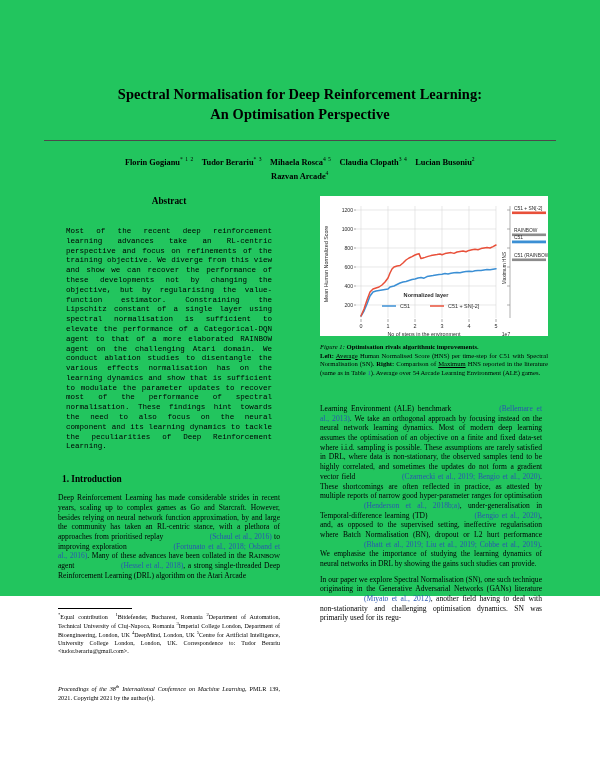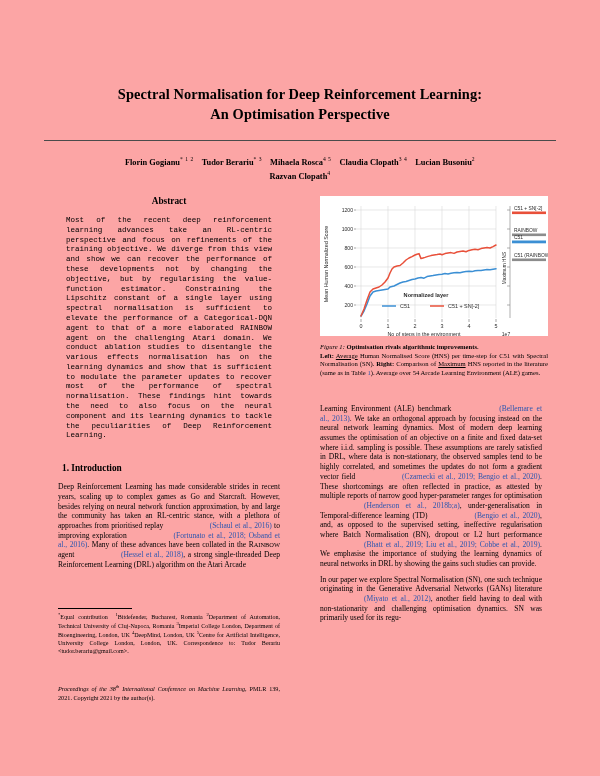--- a/index.html
+++ b/index.html
@@ -10,22 +10,22 @@
   body {
     width: 600px;
     height: 776px;
     overflow: hidden;
     font-family: "Liberation Serif", "DejaVu Serif", serif;
     color: #000000;
   }
   .page {
     position: relative;
     width: 600px;
-    height: 776px;
-    background: #fca5a5;
+    height: 596px;
+    background: #22c55e;
     box-sizing: border-box;
     padding: 0;
   }
 
   
   .title-block {
     padding: 84px 44px 0 44px;
     text-align: center;
   }
   .paper-title {
@@ -82,21 +82,21 @@
   h2.section-head {
     font-size: 9.3px;
     font-weight: bold;
     margin: 0 0 7px 4px;
     text-align: left;
   }
   .abstract-head {
     font-size: 9.3px;
     font-weight: bold;
     text-align: center;
-    margin: 0 0 8px 0;
+    margin: 0 0 19px 0;
   }
   .abstract-body {
     padding: 0 8px;
     text-align: justify;
     font-size: 7.55px;
     line-height: 1.30;
     font-family: Liberation Mono, monospace;
   }
   p.para {
     margin: 0 0 6px 0;
@@ -175,21 +175,21 @@
   <div class="title-block">
     <div class="paper-title">
       <span>Spectral Normalisation for Deep Reinforcement Learning:</span><br>
       <span>An Optimisation Perspective</span>
     </div>
     <hr class="title-rule">
   </div>
 
   <div class="authors">
     <span class="author-name"><span>Florin Gogianu</span><span class="sup">* 1 2</span></span><span class="author-sep"></span><span class="author-name"><span>Tudor Berariu</span><span class="sup">* 3</span></span><span class="author-sep"></span><span class="author-name"><span>Mihaela Rosca</span><span class="sup">4 5</span></span><span class="author-sep"></span><span class="author-name"><span>Claudia Clopath</span><span class="sup">3 4</span></span><span class="author-sep"></span><span class="author-name"><span>Lucian Busoniu</span><span class="sup">2</span></span><br>
-    <span class="author-name"><span>Razvan Clopath</span><span class="sup">4</span></span>
+    <span class="author-name"><span>Razvan Arcade</span><span class="sup">4</span></span>
   </div>
 
   <div class="columns">
 
     <div class="col col-left">
       <div class="abstract-head">Abstract</div>
       <div class="abstract-body">
         <span>Most of the recent deep reinforcement learning advances take an RL-centric perspective and focus on refinements of the training objective. We diverge from this view and show we can recover the performance of these developments not by changing the objective, but by regularising the value-function estimator. Constraining the Lipschitz constant of a single layer using spectral normalisation is sufficient to elevate the performance of a Categorical-DQN agent to that of a more elaborated RAINBOW agent on the challenging Atari domain. We conduct ablation studies to disentangle the various effects normalisation has on the learning dynamics and show that is sufficient to modulate the parameter updates to recover most of the performance of spectral normalisation. These findings hint towards the need to also focus on the neural component and its learning dynamics to tackle the peculiarities of Deep Reinforcement Learning.</span>
       </div>
 

